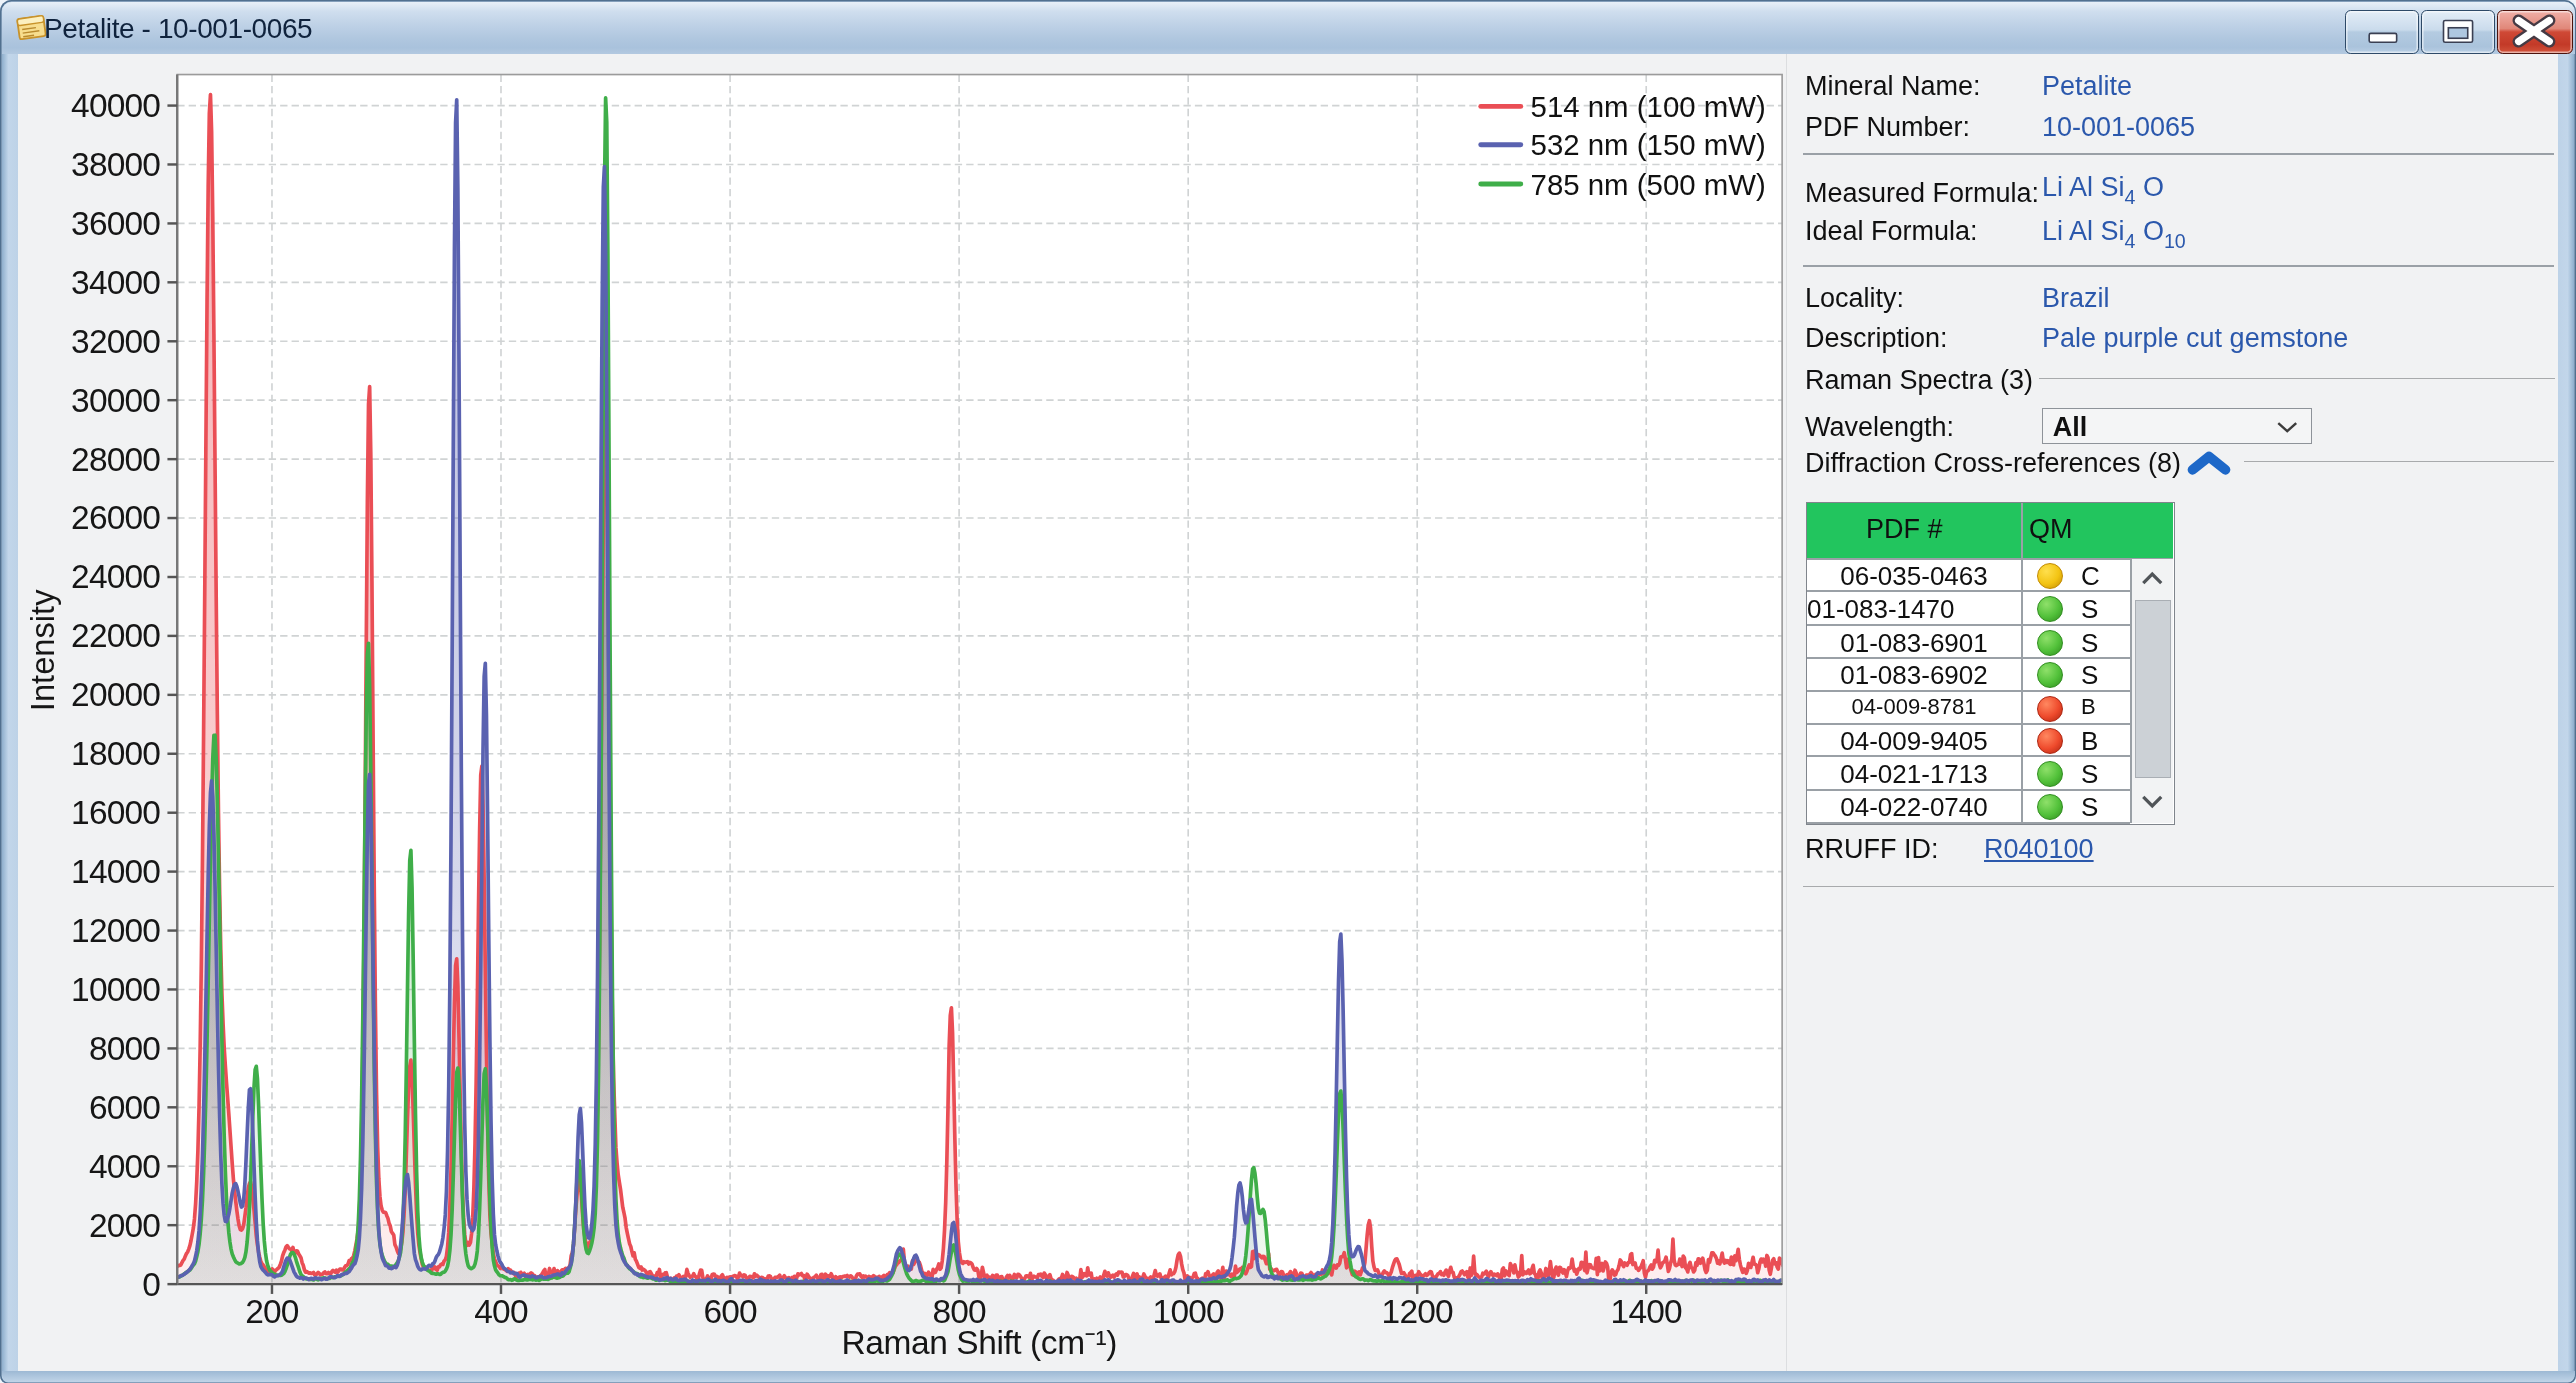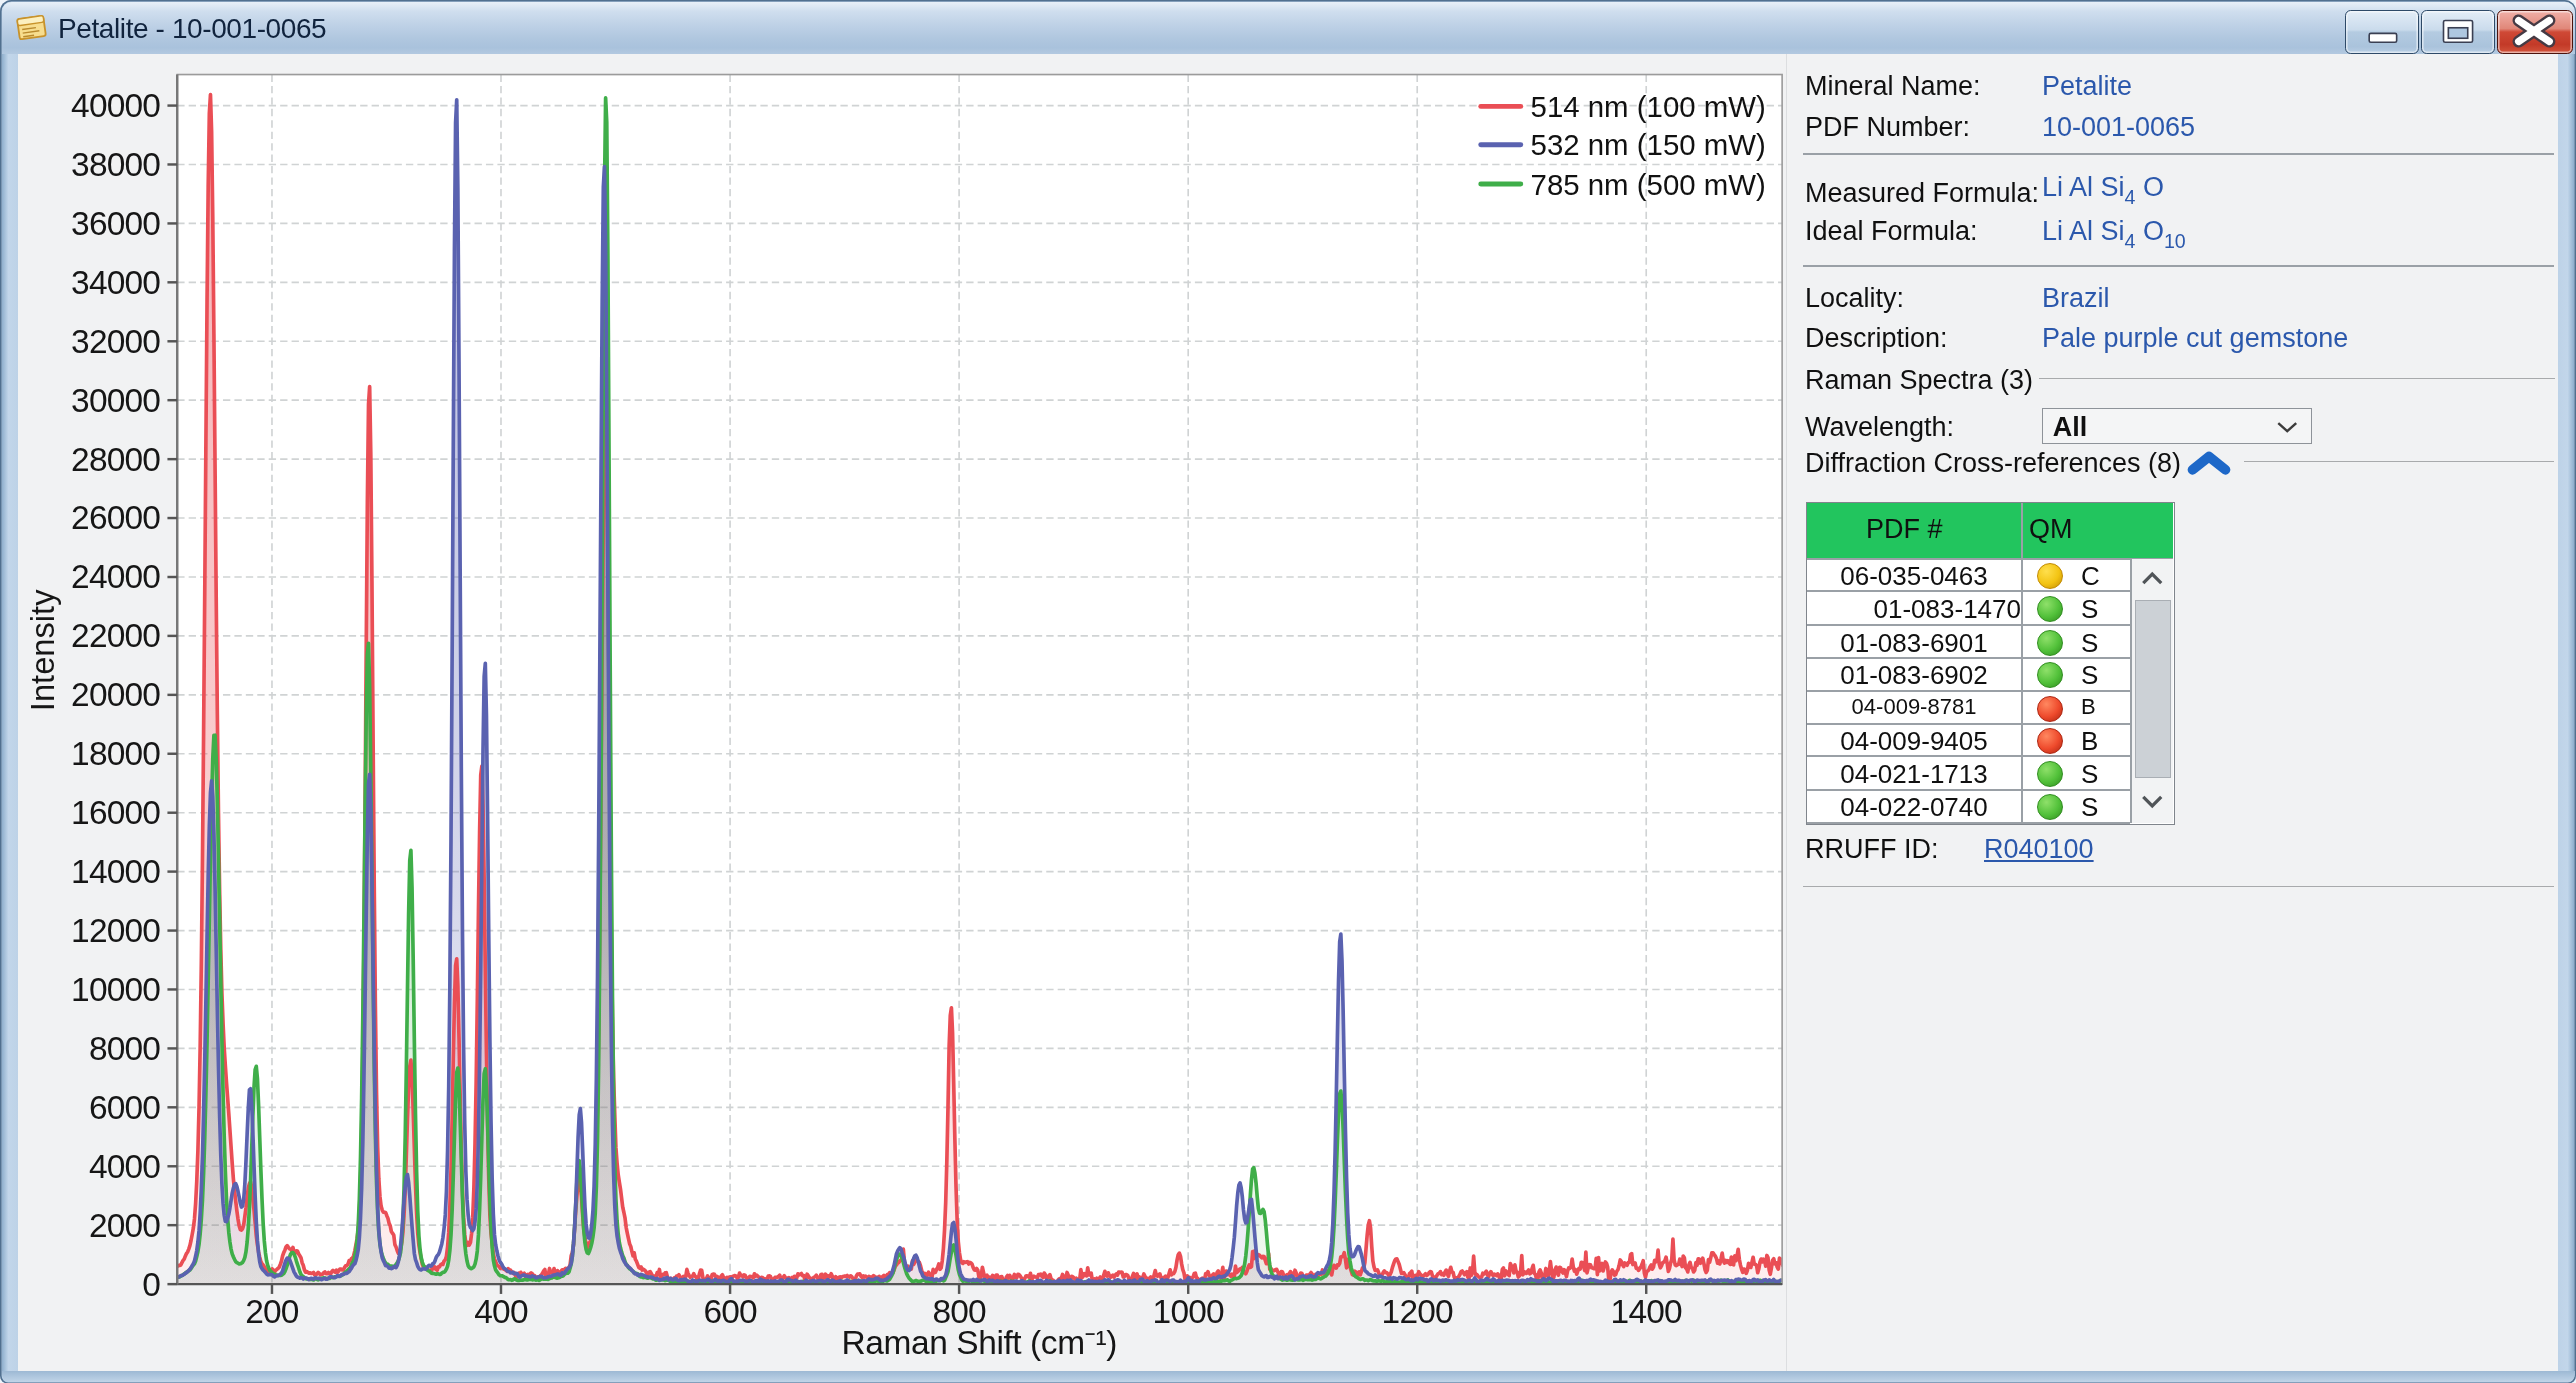--- a/index.html
+++ b/index.html
@@ -5,21 +5,21 @@
   body{font-family:"Liberation Sans",sans-serif;}
   .abs{position:absolute;}
   #win{position:absolute;left:0;top:0;width:2576px;height:1384px;border-radius:11.4px 11.4px 8.2px 8.2px;
        background:#b9cfe6;box-shadow:inset 0 0 0 1.6px #51708f;}
   #titlebar{position:absolute;left:1.6px;top:1.6px;width:2573px;height:52px;border-radius:9.8px 9.8px 0 0;
        background:linear-gradient(#e8f0f8 0%,#cfdeee 18%,#bed1e6 45%,#b0c7df 70%,#a9c2dc 88%,#b3c9e0 100%);}
   #lborder{position:absolute;left:1.6px;top:54px;width:16.3px;height:1317px;background:linear-gradient(90deg,#8fafcd,#c2d6ea 40%,#bdd2e7);}
   #rborder{position:absolute;left:2558px;top:54px;width:16.3px;height:1317px;background:linear-gradient(90deg,#bdd2e7,#c2d6ea 60%,#8fafcd);}
   #bborder{position:absolute;left:1.6px;top:1371px;width:2573px;height:10.6px;border-radius:0 0 7.4px 7.4px;background:linear-gradient(#9db9d4,#c0d4e8);}
   #content{position:absolute;left:18px;top:54px;width:2540px;height:1317px;background:#f1f2f3;}
-  #titletext{position:absolute;left:58px;top:13px;font-size:28px;color:#10233d;letter-spacing:-0.4px;}
+  #titletext{position:absolute;left:44px;top:13px;font-size:28px;color:#10233d;letter-spacing:-0.4px;}
   .winbtn{position:absolute;top:9.8px;height:42px;border-radius:5.7px;box-shadow:inset 0 0 0 1.6px rgba(255,255,255,0.55);}
   #btnmin{left:2345px;width:72px;border:1.6px solid #2e4a68;background:linear-gradient(#e3edf7 0%,#cadbec 45%,#b4cbe1 50%,#aac3dc 85%,#bacfe4 100%);}
   #btnmax{left:2421px;width:72px;border:1.6px solid #2e4a68;background:linear-gradient(#e3edf7 0%,#cadbec 45%,#b4cbe1 50%,#aac3dc 85%,#bacfe4 100%);}
   #btncls{left:2497px;width:74px;border:1.6px solid #4d130c;background:linear-gradient(#f0b0a8 0%,#e08779 42%,#cf4936 50%,#c33a28 80%,#d2543c 100%);}
   .lbl{position:absolute;font-size:27px;color:#101010;white-space:nowrap;}
   .val{position:absolute;font-size:27px;color:#2b58ac;white-space:nowrap;}
   .sep{position:absolute;height:1.6px;background:#9aa0a6;}
   sub{font-size:19.6px;vertical-align:-8.2px;}
 </style></head>
 <body>
@@ -229,21 +229,21 @@
   <div class="abs" style="left:214px;top:0;width:1.6px;height:320px;background:#9aa0a6"></div>
   <div class="abs" style="left:323px;top:55px;width:1.6px;height:265px;background:#9aa0a6"></div>
   <div class="abs" style="left:0;top:55px;width:366px;height:1.6px;background:#9aa0a6"></div>
   <div class="abs" style="left:0;top:56px;width:323px;height:33px;font-size:26px;color:#101010">
   <span style="position:absolute;left:0;top:1.6px;width:214px;text-align:center">06-035-0463</span>
   <span class="abs" style="left:230px;top:4.1px;width:24px;height:24px;border-radius:50%;background:radial-gradient(circle at 35% 30%,#ffdf4d 0%,#f3c413 55%,#c28a00 100%);border:0.8px solid #c28a00"></span>
   <span style="position:absolute;left:274px;top:1.6px">C</span>
 </div>
     <div class="abs" style="left:0;top:87px;width:323px;height:1.6px;background:#9aa0a6"></div>
     <div class="abs" style="left:0;top:89px;width:323px;height:33px;font-size:26px;color:#101010">
-  <span style="position:absolute;left:0;top:1.6px;width:214px;text-align:right">01-083-1470</span>
+  <span style="position:absolute;left:0;top:1.6px;width:214px;text-align:left">01-083-1470</span>
   <span class="abs" style="left:230px;top:4.1px;width:24px;height:24px;border-radius:50%;background:radial-gradient(circle at 35% 30%,#8fe06a 0%,#52c13a 55%,#2f8d1e 100%);border:0.8px solid #2f8d1e"></span>
   <span style="position:absolute;left:274px;top:1.6px">S</span>
 </div>
     <div class="abs" style="left:0;top:121px;width:323px;height:1.6px;background:#9aa0a6"></div>
     <div class="abs" style="left:0;top:123px;width:323px;height:33px;font-size:26px;color:#101010">
   <span style="position:absolute;left:0;top:1.6px;width:214px;text-align:center">01-083-6901</span>
   <span class="abs" style="left:230px;top:4.1px;width:24px;height:24px;border-radius:50%;background:radial-gradient(circle at 35% 30%,#8fe06a 0%,#52c13a 55%,#2f8d1e 100%);border:0.8px solid #2f8d1e"></span>
   <span style="position:absolute;left:274px;top:1.6px">S</span>
 </div>
     <div class="abs" style="left:0;top:154px;width:323px;height:1.6px;background:#9aa0a6"></div>

